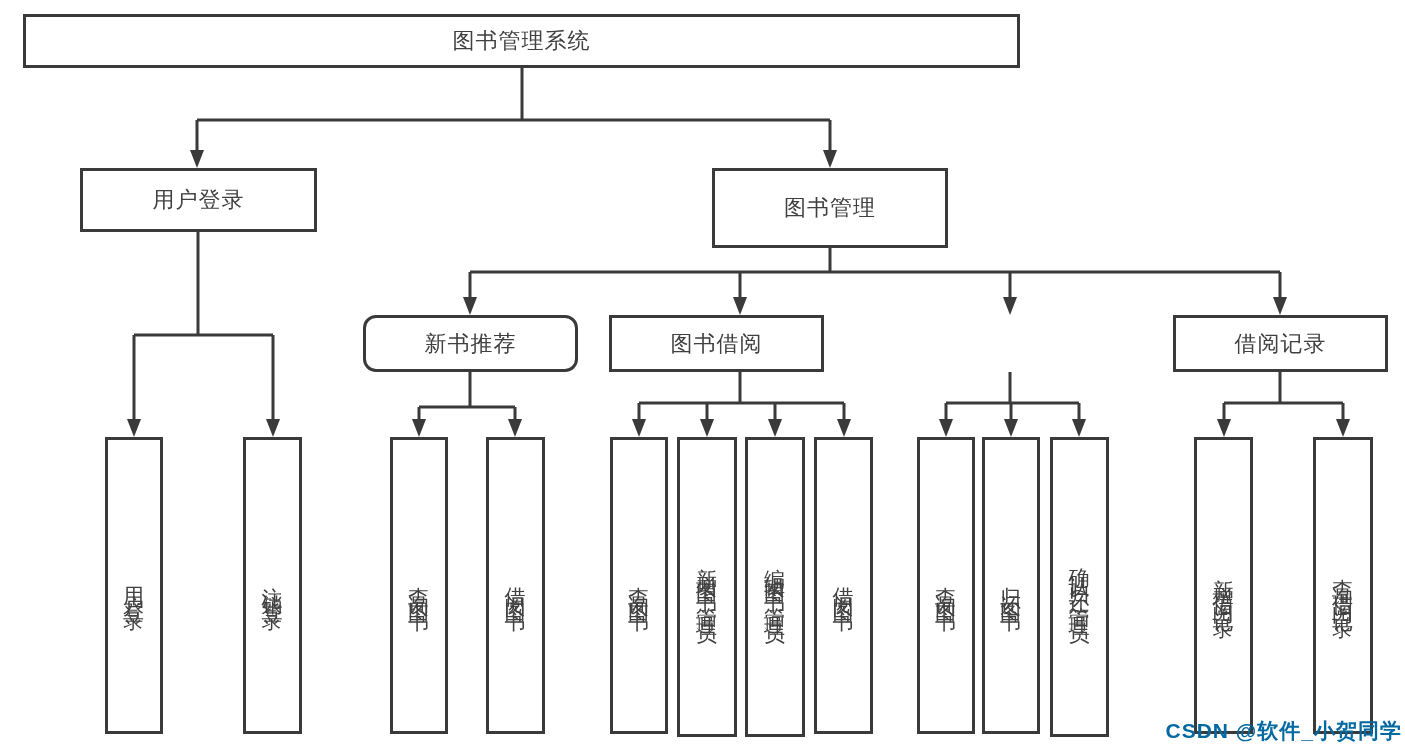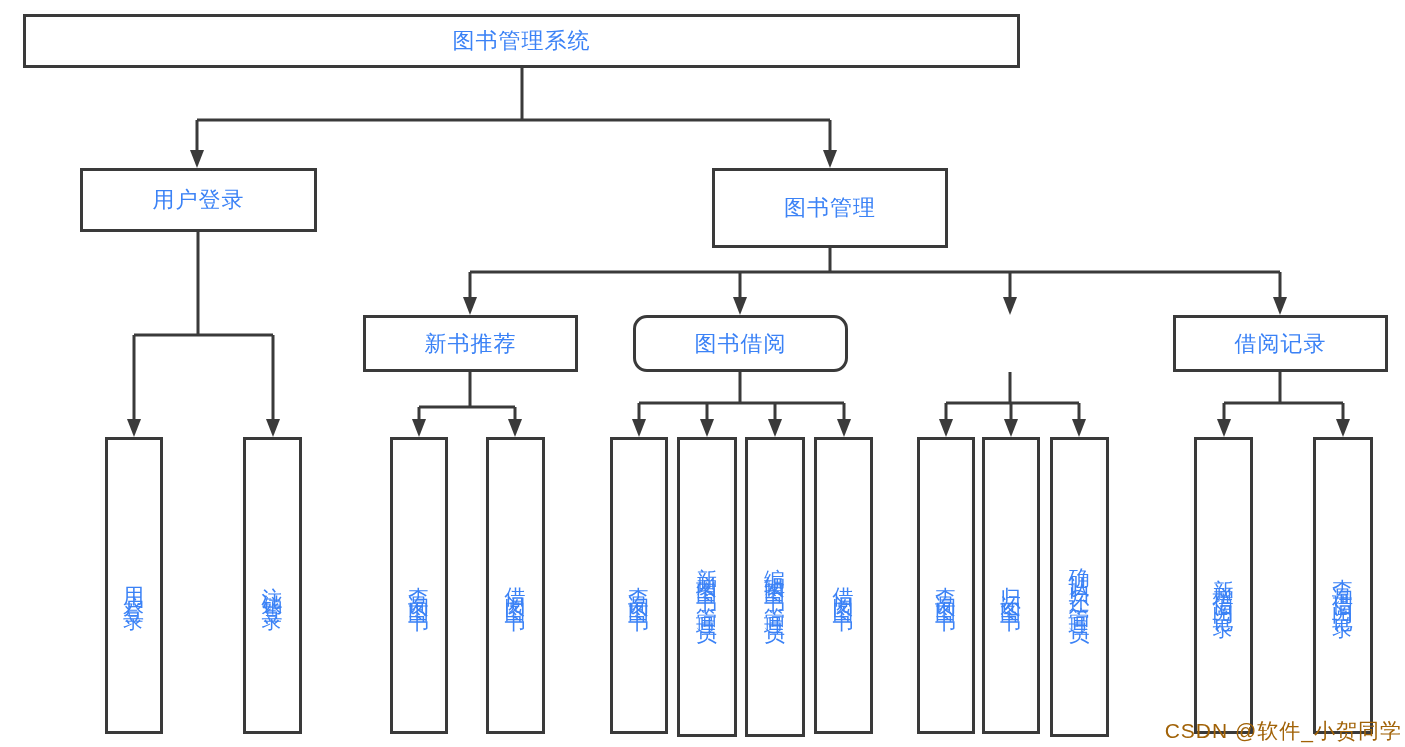--- a/index.html
+++ b/index.html
@@ -14,21 +14,21 @@
   }
   .connectors {
     position: absolute;
     left: 0; top: 0;
     width: 1405px; height: 747px;
   }
   .box {
     position: absolute;
     background: #ffffff;
     border: 3px solid #3a3a3a;
-    color: #3b82f6;
+    color: #404040;
     display: flex;
     align-items: center;
     justify-content: center;
     text-align: center;
   }
   .box.h {
     font-size: 22px;
     letter-spacing: 1px;
     white-space: nowrap;
   }
@@ -38,31 +38,32 @@
     font-size: 21px;
     letter-spacing: 8px;
     line-height: 1.1;
   }
   .watermark {
     position: absolute;
     right: 3px;
     bottom: 2px;
     font-size: 21px;
     letter-spacing: 1px;
-    color: #a16207;
+    color: #0369a1;
     z-index: 6;
     white-space: nowrap;
+    font-weight: bold;
   }
   
   .n-root   { left: 23px;   top: 14px;  width: 997px; height: 54px; }
   .n-l2-a   { left: 80px;   top: 168px; width: 237px; height: 64px; }
   .n-l2-b   { left: 712px;  top: 168px; width: 236px; height: 80px; }
   .n-l3     { top: 315px; height: 57px; width: 215px; }
-  .n-l3-a   { left: 363px; }
-  .n-l3-b   { left: 633px; border-radius: 14px; }
+  .n-l3-a   { left: 363px; border-radius: 13px; }
+  .n-l3-b   { left: 609px; }
   .n-l3-c   { left: 903px; }
   .n-l3-d   { left: 1173px; }
   .leaf     { top: 437px; height: 297px; width: 58px; }
   .lf-1  { left: 105px; }
   .lf-2  { left: 243px; width: 59px; }
   .lf-3  { left: 390px; }
   .lf-4  { left: 486px; width: 59px; }
   .lf-5  { left: 610px; }
   .lf-6  { left: 677px; width: 60px; height: 300px; }
   .lf-7  { left: 745px; width: 60px; height: 300px; }

